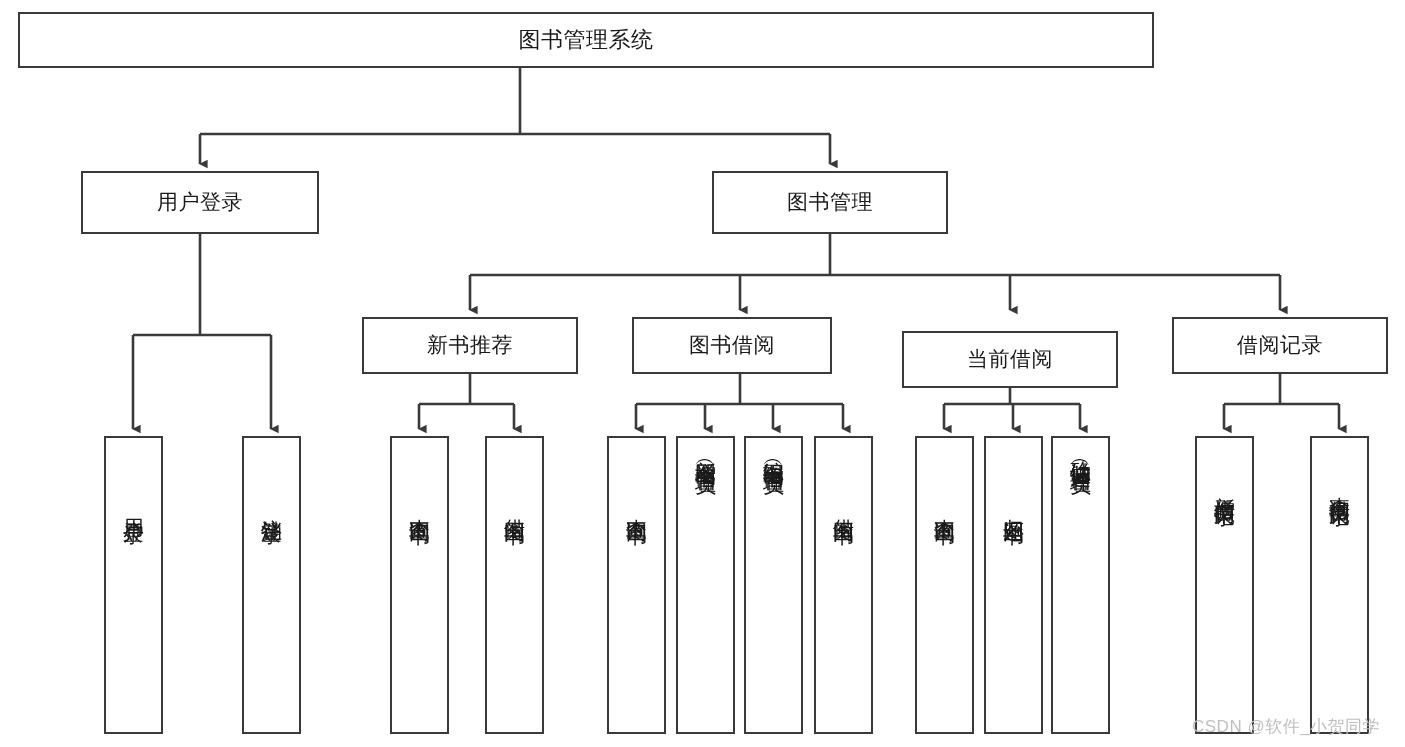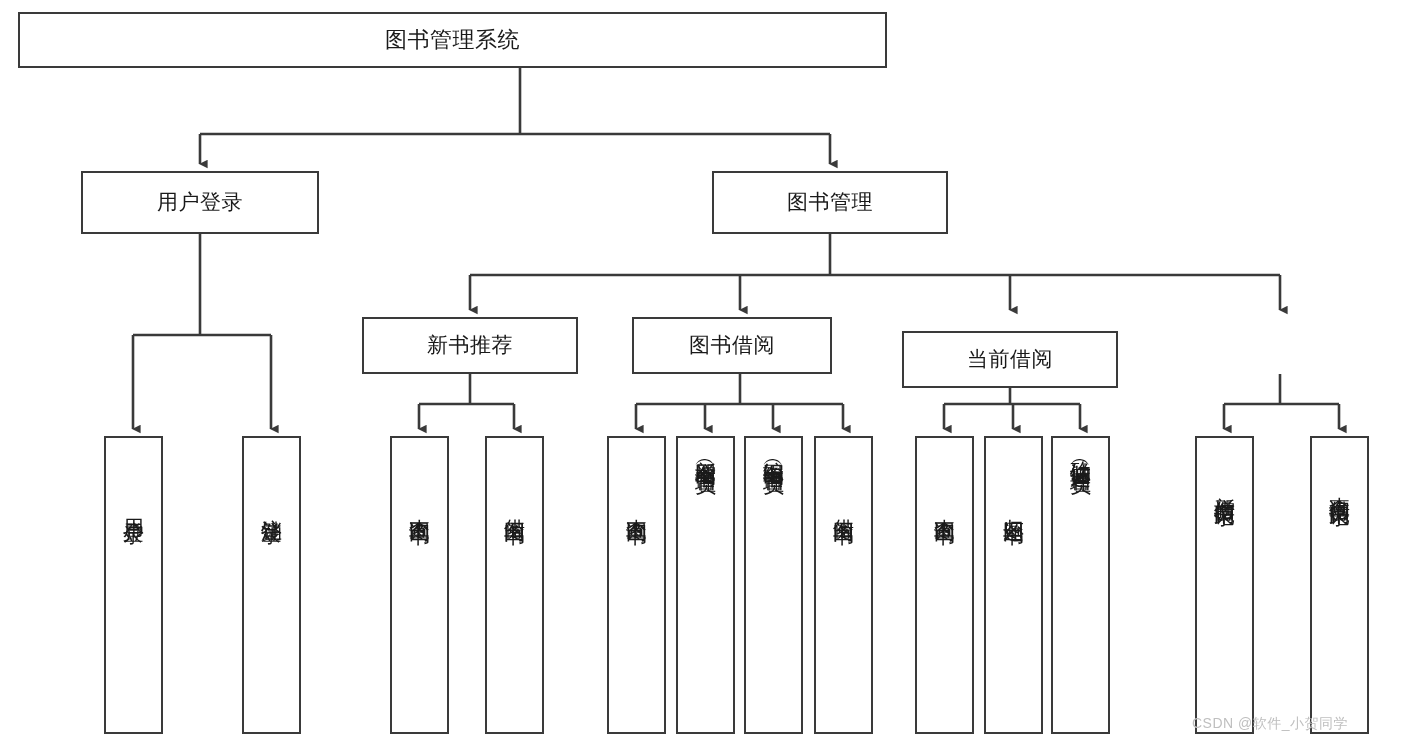--- a/index.html
+++ b/index.html
@@ -65,21 +65,21 @@
     white-space: nowrap;
   }
   .node.vert.mid .label {
     margin-top: 58px;
   }
   .node.vert.midsmall .label {
     margin-top: 36px;
   }
   .watermark {
     position: absolute;
-    font-size: 14px;
+    font-size: 17px;
     color: #bfbfbf;
     white-space: nowrap;
     z-index: 5;
     letter-spacing: 0.5px;
   }
 </style>
 </head>
 <body>
 
 <div id="canvas">
@@ -128,40 +128,43 @@
       <path d="M 1013 404 L 1013 429" marker-end="url(#arrowhead)"></path>
       <path d="M 1080 404 L 1080 429" marker-end="url(#arrowhead)"></path>
 
       <path d="M 1280 374 L 1280 404"></path>
       <path d="M 1224 404 L 1339 404"></path>
       <path d="M 1224 404 L 1224 429" marker-end="url(#arrowhead)"></path>
       <path d="M 1339 404 L 1339 429" marker-end="url(#arrowhead)"></path>
     </g>
   </svg>
 
-  <div class="node horiz root" style="left:18px; top:12px; width:869px; height:56px;">
+  <div class="node horiz root" style="left:18px; top:12px; width:1136px; height:56px;">
     <span class="label">图书管理系统</span>
   </div>
 
   <div class="node horiz" style="left:81px; top:171px; width:238px; height:63px;">
     <span class="label">用户登录</span>
   </div>
   <div class="node horiz" style="left:362px; top:317px; width:216px; height:57px;">
     <span class="label">新书推荐</span>
   </div>
 
   <div class="node horiz" style="left:712px; top:171px; width:236px; height:63px;">
     <span class="label">图书管理</span>
   </div>
   <div class="node horiz" style="left:632px; top:317px; width:200px; height:57px;">
     <span class="label">图书借阅</span>
   </div>
   <div class="node horiz" style="left:902px; top:331px; width:216px; height:57px;">
     <span class="label">当前借阅</span>
   </div>
+  <div class="node horiz" style="left:1172px; top:317px; width:216px; height:57px;">
+    <span class="label">借阅记录</span>
+  </div>
 
   <div class="node vert mid" style="left:104px; top:436px; width:59px; height:298px;">
     <span class="label">用户登录</span>
   </div>
   <div class="node vert mid" style="left:242px; top:436px; width:59px; height:298px;">
     <span class="label">注销登录</span>
   </div>
   <div class="node vert mid" style="left:390px; top:436px; width:59px; height:298px;">
     <span class="label">查询图书</span>
   </div>

